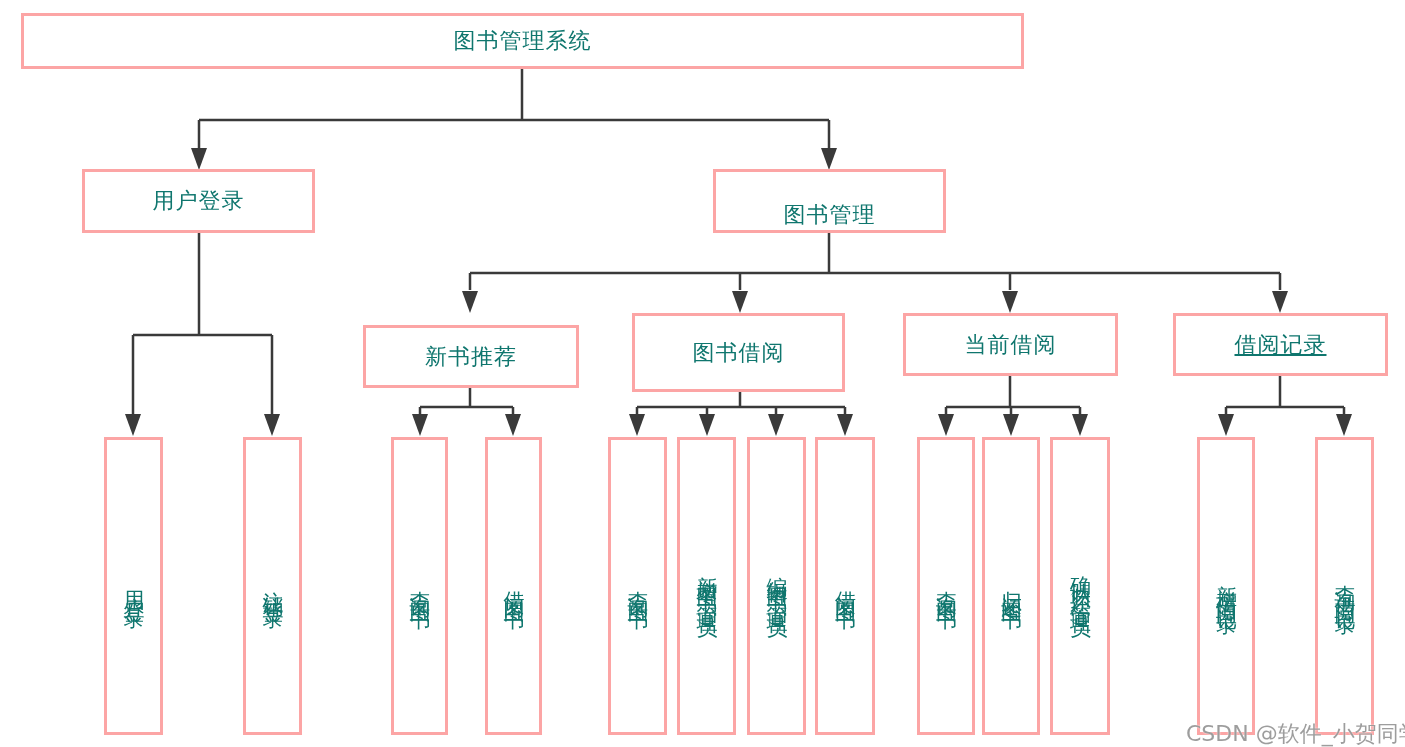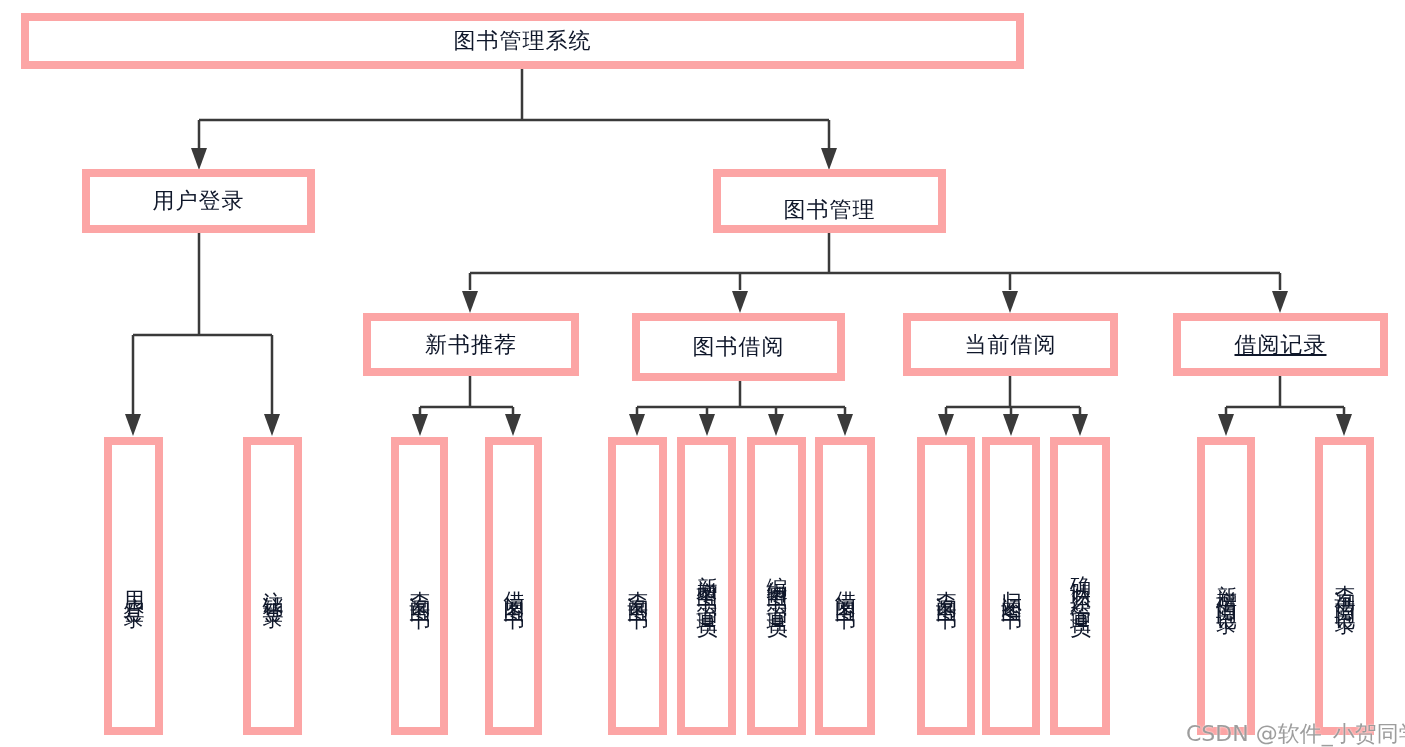--- a/index.html
+++ b/index.html
@@ -12,26 +12,26 @@
     overflow: hidden;
   }
   #connectors {
     position: absolute;
     left: 0; top: 0;
     width: 1405px; height: 747px;
   }
   .node {
     position: absolute;
     background: #ffffff;
-    border: 8px solid #fca5a5;
+    border: 3px solid #fca5a5;
     box-sizing: border-box;
     display: flex;
     align-items: center;
     justify-content: center;
-    color: #0f172a;
+    color: #0f766e;
   }
   .h-box span {
     font-size: 22px;
     letter-spacing: 1px;
     white-space: nowrap;
   }
   .v-box span {
     writing-mode: vertical-rl;
     text-orientation: mixed;
     font-size: 21px;
@@ -113,24 +113,24 @@
     <span>图书管理系统</span>
   </div>
 
   <div class="node h-box" style="left:82px; top:169px; width:233px; height:64px;">
     <span>用户登录</span>
   </div>
   <div class="node h-box" style="left:713px; top:169px; width:233px; height:64px;align-items:flex-end;">
     <span>图书管理</span>
   </div>
 
-  <div class="node h-box" style="left:363px; top:313px; width:216px; height:63px;">
+  <div class="node h-box" style="left:363px; top:325px; width:216px; height:63px;">
     <span>新书推荐</span>
   </div>
-  <div class="node h-box" style="left:632px; top:313px; width:213px; height:68px;justify-content:center;">
+  <div class="node h-box" style="left:632px; top:313px; width:213px; height:79px;justify-content:center;">
     <span>图书借阅</span>
   </div>
   <div class="node h-box" style="left:903px; top:313px; width:215px; height:63px;">
     <span>当前借阅</span>
   </div>
   <div class="node h-box" style="left:1173px; top:313px; width:215px; height:63px;text-decoration:underline;">
     <span>借阅记录</span>
   </div>
 
   <div class="node v-box" style="left:104px; top:437px; width:59px; height:298px;">

